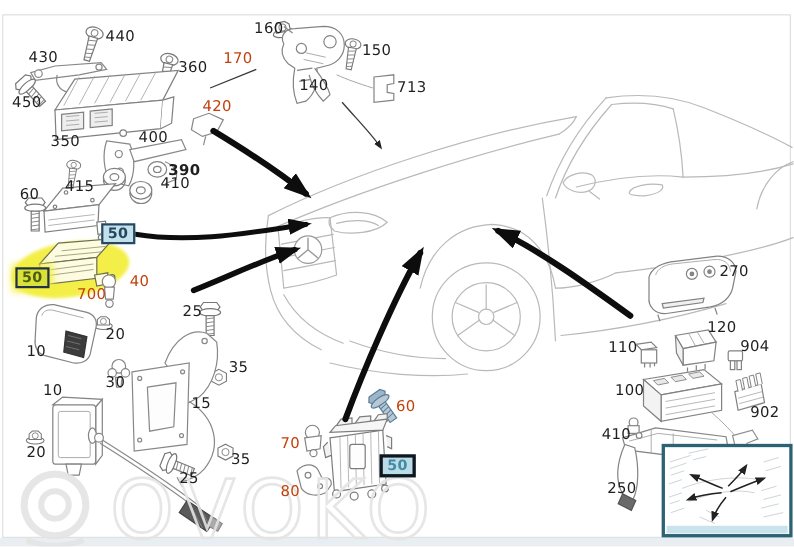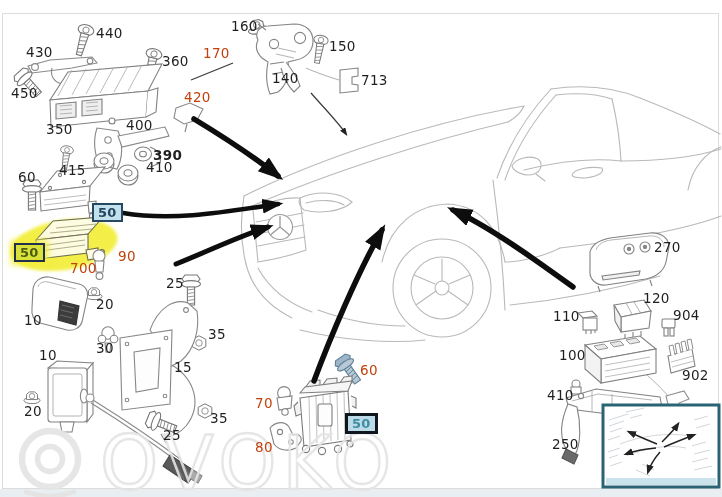--- a/index.html
+++ b/index.html
@@ -396,21 +396,21 @@
       <span class="lbl plain" style="left: 146px; top: 160px;">410</span>
       <span class="lbl plain" style="left: 59px; top: 163px;">415</span>
       <span class="lbl plain" style="left: 18px; top: 170px;">60</span>
       <span class="lbl plain" style="left: 231px; top: 19px;">160</span>
       <span class="lbl plain" style="left: 272px; top: 71px;">140</span>
       <span class="lbl plain" style="left: 329px; top: 39px;">150</span>
       <span class="lbl plain" style="left: 361px; top: 73px;">713</span>
       <span class="lbl blue-box" style="left: 92px; top: 203px;">50</span>
       <span class="lbl yellow-box" style="left: 14px; top: 243px;">50</span>
       <span class="lbl gray" style="left: 70px; top: 261px;">700</span>
-      <span class="lbl gray" style="left: 118px; top: 249px;">90</span>
+      <span class="lbl gray" style="left: 118px; top: 249px;">40</span>
       <span class="lbl plain" style="left: 166px; top: 276px;">25</span>
       <span class="lbl plain" style="left: 96px; top: 297px;">20</span>
       <span class="lbl plain" style="left: 24px; top: 313px;">10</span>
       <span class="lbl plain" style="left: 96px; top: 341px;">30</span>
       <span class="lbl plain" style="left: 208px; top: 327px;">35</span>
       <span class="lbl plain" style="left: 174px; top: 360px;">15</span>
       <span class="lbl plain" style="left: 39px; top: 348px;">10</span>
       <span class="lbl plain" style="left: 24px; top: 404px;">20</span>
       <span class="lbl plain" style="left: 210px; top: 411px;">35</span>
       <span class="lbl plain" style="left: 163px; top: 428px;">25</span>

